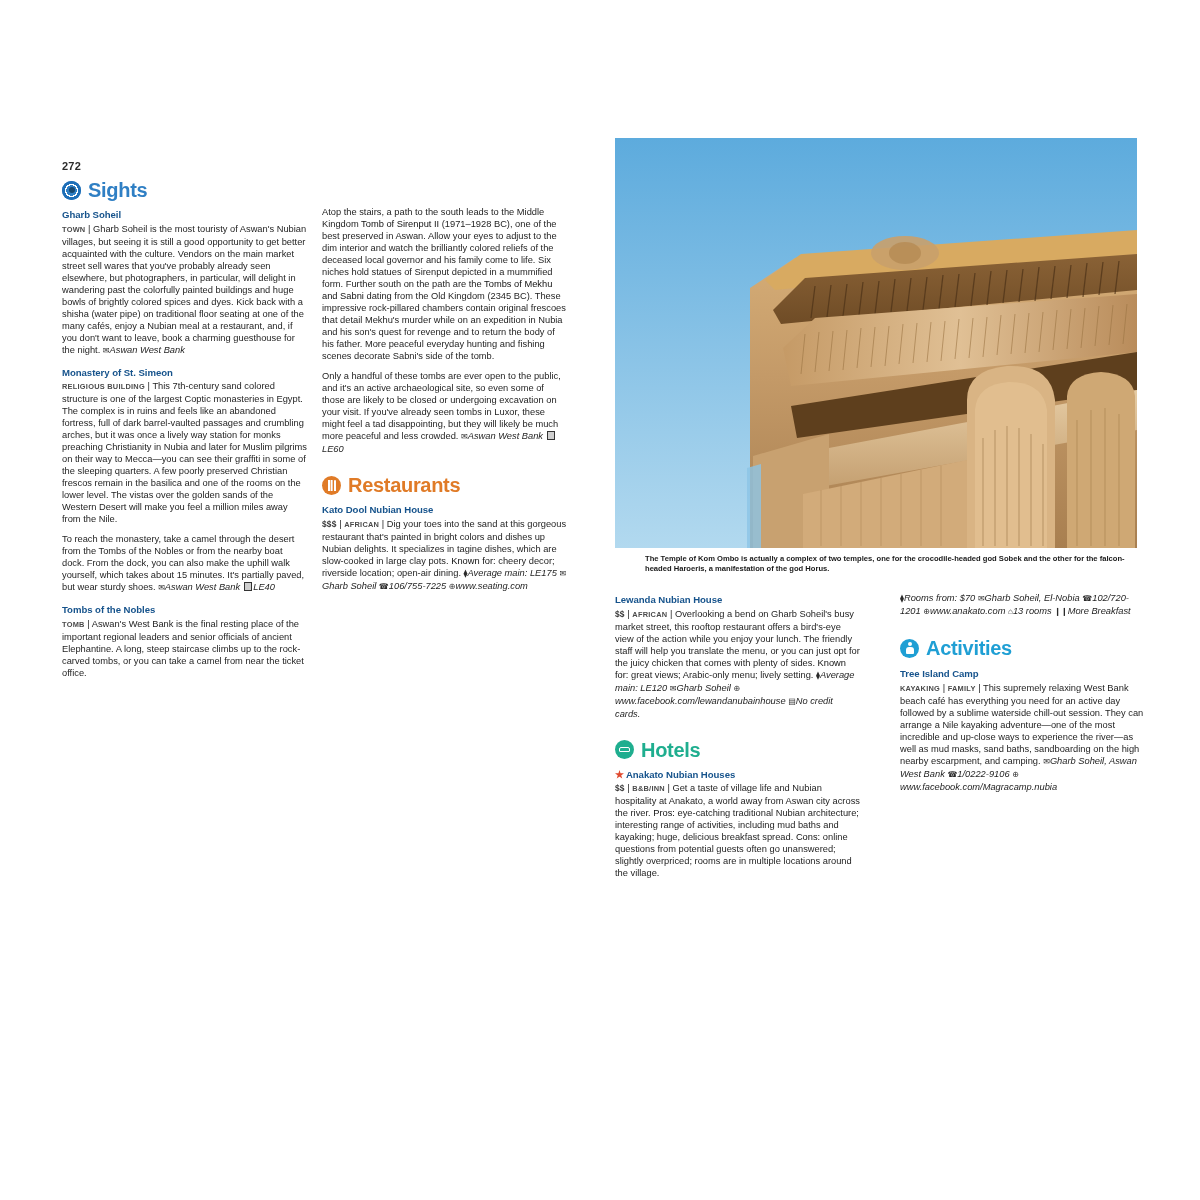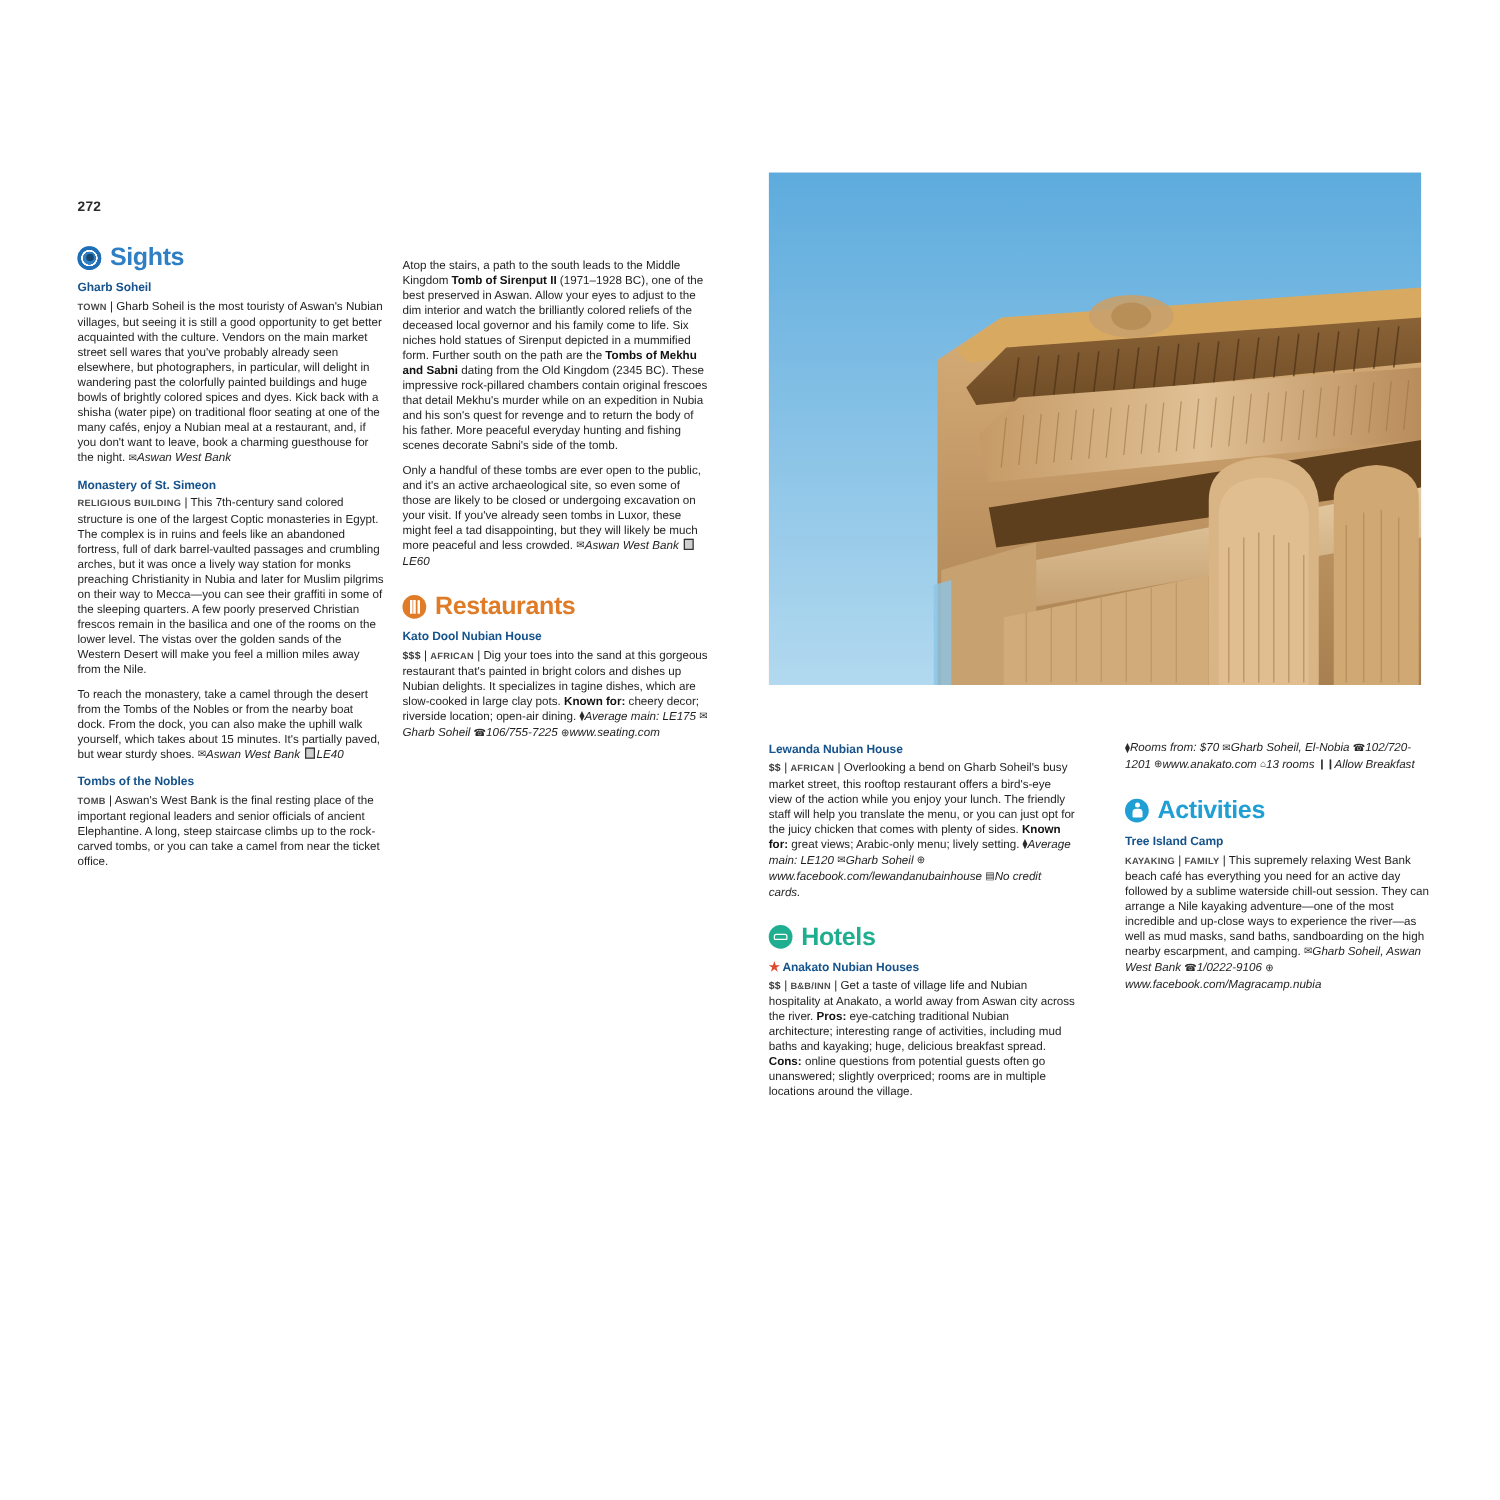--- a/index.html
+++ b/index.html
@@ -35,21 +35,21 @@
 
   
   .col {
     position: absolute;
     width: 245px;
     font-size: 9.3px;
     line-height: 12.0px;
     color: #1e1e1e;
     text-align: left;
   }
-  .col1 { left: 62px;  top: 196px; height: 830px; }
+  .col1 { left: 62px;  top: 180px; height: 830px; }
   .col2 { left: 322px; top: 206px; height: 820px; }
   .col3 { left: 615px; top: 592px; height: 440px; }
   .col4 { left: 900px; top: 592px; height: 440px; }
 
   
   .section-head {
     display: flex;
     align-items: center;
     gap: 7px;
     margin: 0 0 9px 0;
@@ -163,21 +163,21 @@
   }
   .price { font-size: 8.4px; color: #3a3a3a; font-weight: bold; letter-spacing: .2px;}
 
   p.body {
     margin: 0 0 8px 0;
     text-align: left;
     hyphens: auto;
   }
   p.body.tight { margin-bottom: 0; }
 
-  b.run { font-weight: bold; color: #111; }
+  b.run { font-weight: normal; color: #111; }
   i.it  { font-style: italic; }
 
   .gly {
     font-size: 8px;
     color: #2a2a2a;
     display: inline-block;
     transform: translateY(-0.5px);
   }
   .boxgly {
     display: inline-block;
@@ -351,20 +351,21 @@
           <line x1="286" y1="336" x2="286" y2="408"></line>
           <line x1="306" y1="332" x2="306" y2="408"></line>
           <line x1="326" y1="328" x2="326" y2="408"></line>
         </g>
 
         <path d="M132 410 L132 330 L146 326 L146 410 Z" fill="#8cc4e6" opacity="0.8"></path>
       </svg>
     </div>
   </div>
 
+  <div class="caption">The Temple of Kom Ombo is actually a complex of two temples, one for the crocodile-headed god Sobek and the other for the falcon-headed Haroeris, a manifestation of the god Horus.</div>
 
   <div class="col col1">
 
     <div class="section-head">
       <span class="sec-icon eye"></span>
       <span class="sec-title sights">Sights</span>
     </div>
 
     <div class="entry-name first">Gharb Soheil</div>
     <p class="body">
@@ -461,21 +462,21 @@
 
   <div class="col col4">
 
     <p class="body">
       <span class="gly">⧫</span><i class="it">Rooms from:</i>
       <i class="it">$70</i>
       <span class="gly">✉</span><i class="it">Gharb Soheil, El-Nobia</i>
       <span class="gly">☎</span><i class="it">102/720-1201</i>
       <span class="gly">⊕</span><i class="it">www.anakato.com</i>
       <span class="gly">⌂</span><i class="it">13 rooms</i>
-      <span class="gly">❙❙</span><i class="it">Allow Breakfast</i>
+      <span class="gly">❙❙</span><i class="it">More Breakfast</i>
     </p>
 
     <div class="section-head spaced-top">
       <span class="sec-icon person"></span>
       <span class="sec-title acts">Activities</span>
     </div>
 
 
     <div class="entry-name">Tree Island Camp</div>
     <p class="body">

